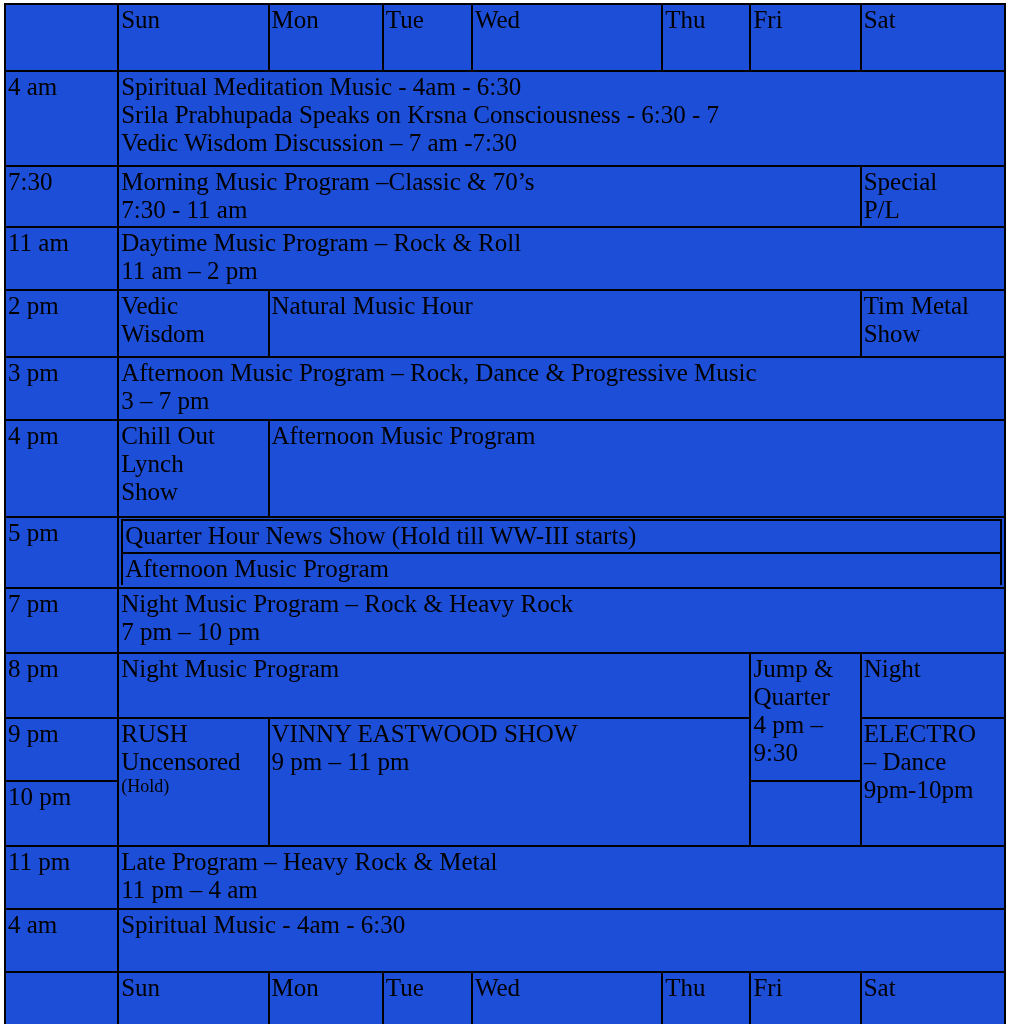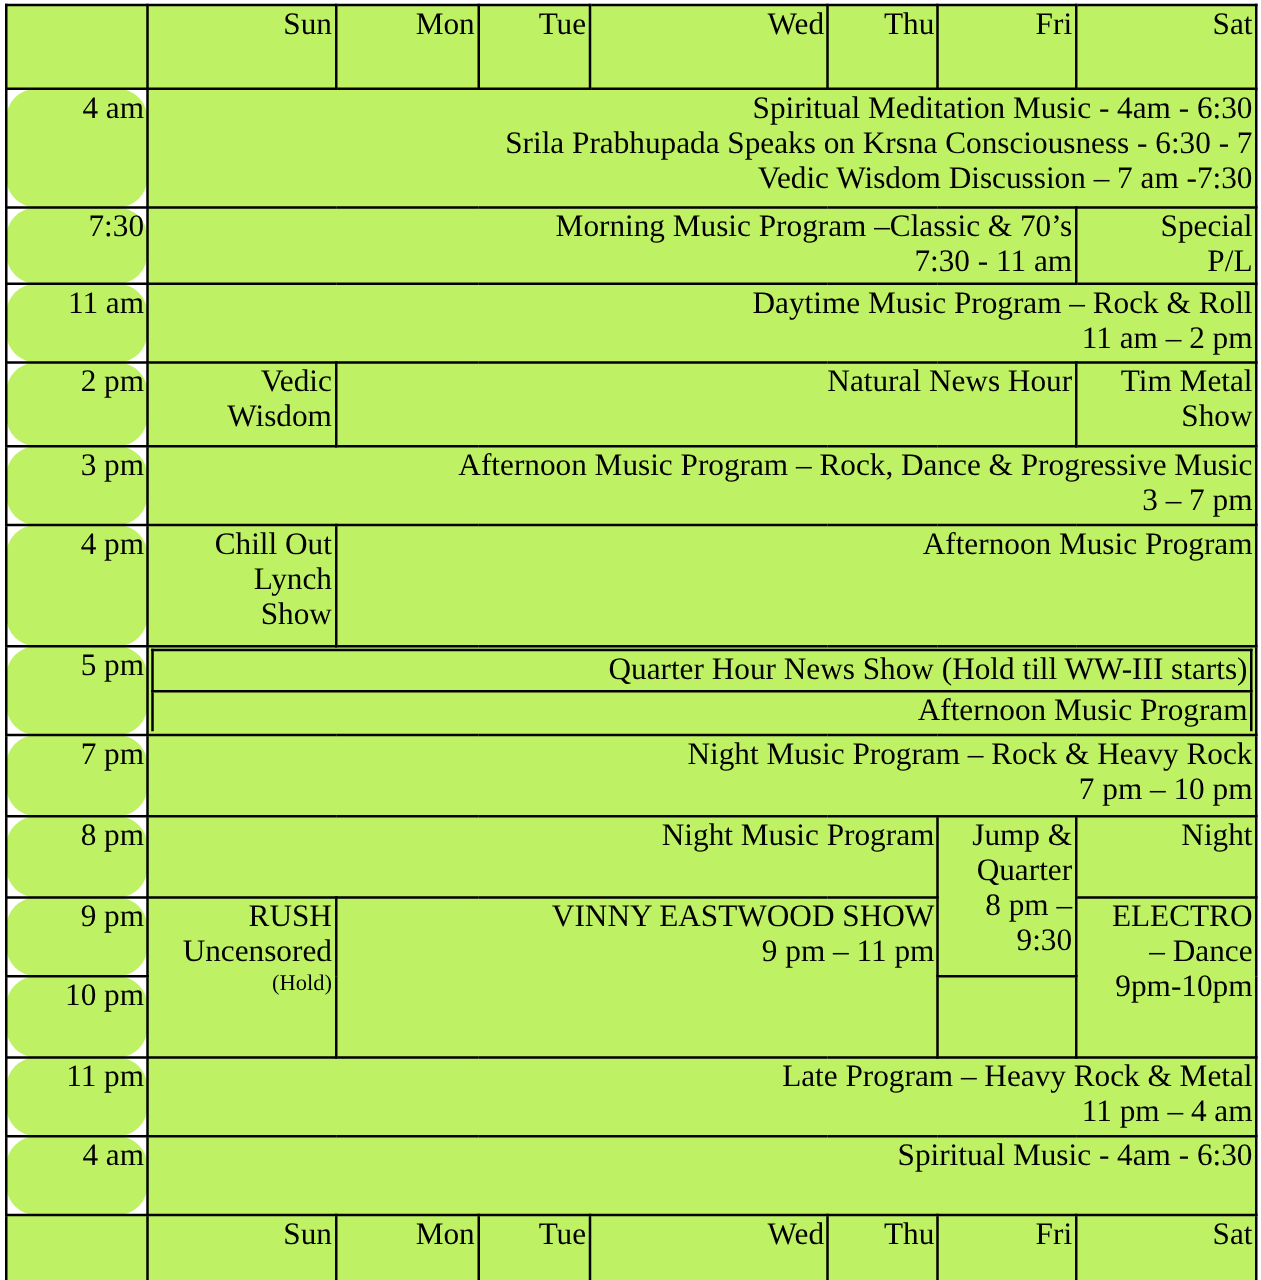--- a/index.html
+++ b/index.html
@@ -25,34 +25,33 @@
   table.sched {
     border-collapse: collapse;
     table-layout: fixed;
     width: 1002px;
     margin-left: 4px;
     margin-top: 3px;
   }
 
   table.sched td {
     border: 2px solid #000000;
-    text-align: right;
+    text-align: left;
     vertical-align: top;
     padding: 1px 2px 2px 2px;
     font-size: 25px;
     line-height: 1.12;
-    background: #bef264;
+    background: #1d4ed8;
   }
 
   
   td.timecell {
     font-size: 28px;
     vertical-align: top;
     padding-top: 2px;
-    border-radius: 24px;
   }
 
   
   td.dayhead {
     font-size: 30px;
     vertical-align: top;
     padding-top: 2px;
   }
 
   td.blankcorner {
@@ -155,21 +154,21 @@
         <span class="line2">11 am – 2 pm</span>
       </td>
     </tr>
 
     <tr>
       <td class="timecell" style="height:62px">2 pm</td>
       <td class="prog">
         <span class="line2">Vedic</span>
         <span class="line2">Wisdom</span>
       </td>
-      <td class="prog" colspan="5">Natural News Hour</td>
+      <td class="prog" colspan="5">Natural Music Hour</td>
       <td class="prog">
         <span class="line2">Tim Metal</span>
         <span class="line2">Show</span>
       </td>
     </tr>
 
     <tr>
       <td class="timecell" style="height:58px">3 pm</td>
       <td class="prog" colspan="7">
         <span class="line2">Afternoon Music Program – Rock, Dance &amp; Progressive Music</span>
@@ -210,21 +209,21 @@
         <span class="line2">7 pm – 10 pm</span>
       </td>
     </tr>
 
     <tr>
       <td class="timecell" style="height:60px">8 pm</td>
       <td class="prog" colspan="5">Night Music Program</td>
       <td class="prog" rowspan="2">
         <span class="line2">Jump &amp;</span>
         <span class="line2">Quarter</span>
-        <span class="line2">8 pm –</span>
+        <span class="line2">4 pm –</span>
         <span class="line2">9:30</span>
       </td>
       <td class="prog">Night</td>
     </tr>
 
     <tr>
       <td class="timecell" style="height:58px">9 pm</td>
       <td class="prog" rowspan="2">
         <span class="line2">RUSH</span>
         <span class="line2">Uncensored</span>

